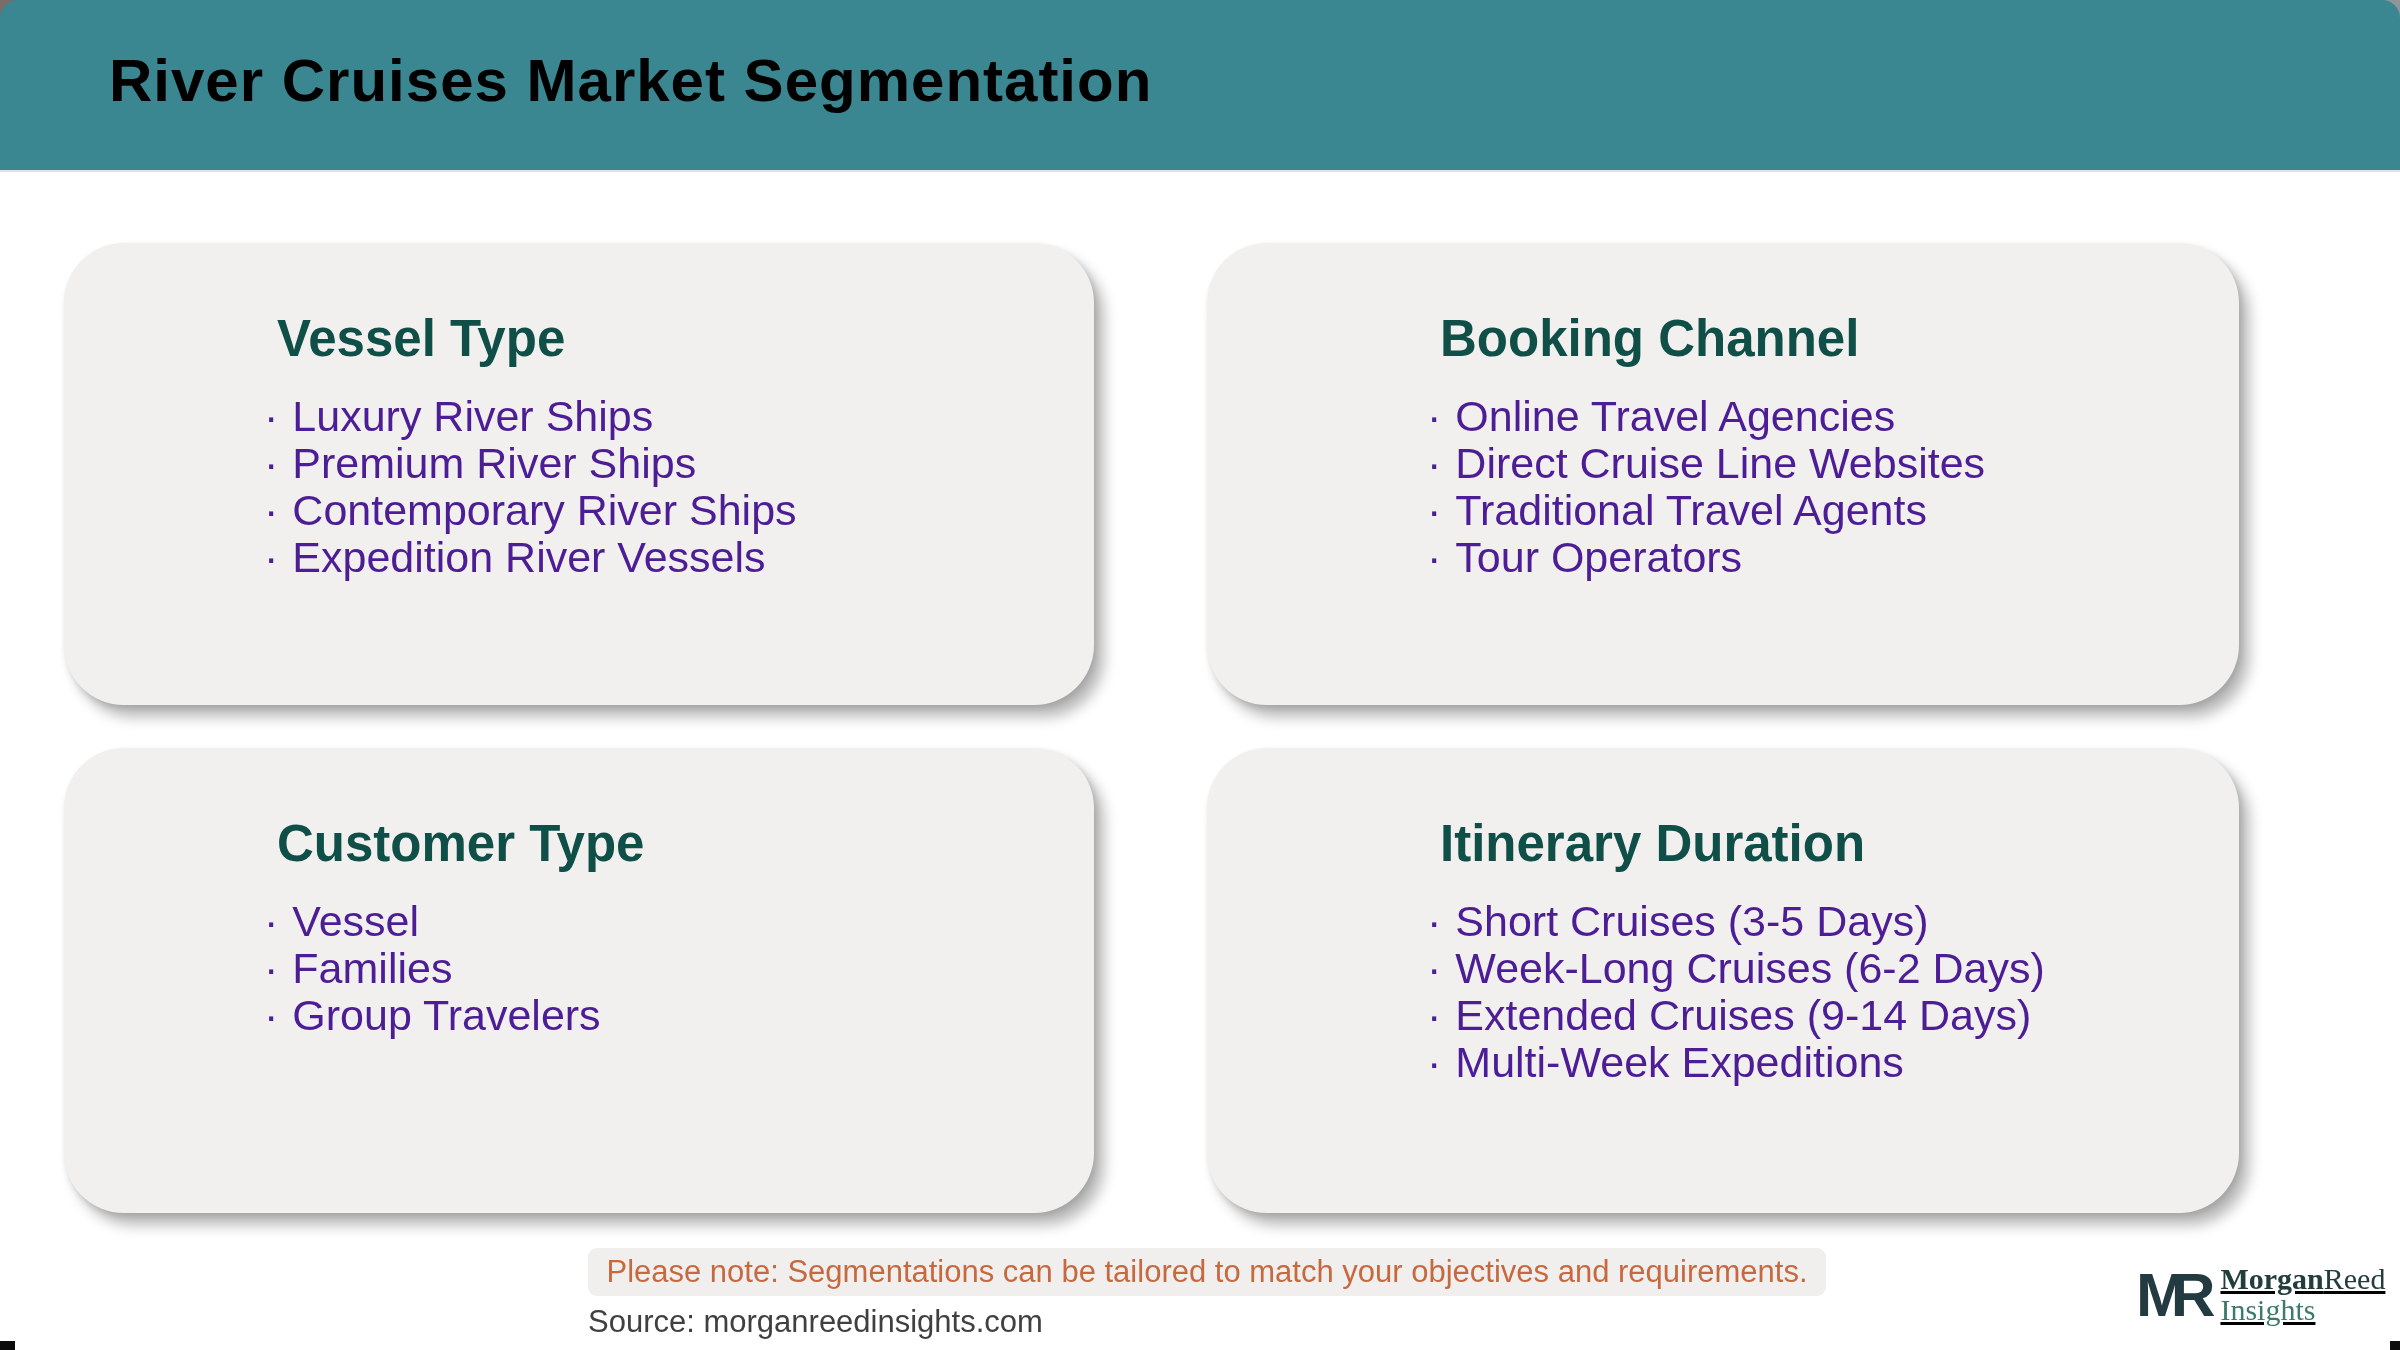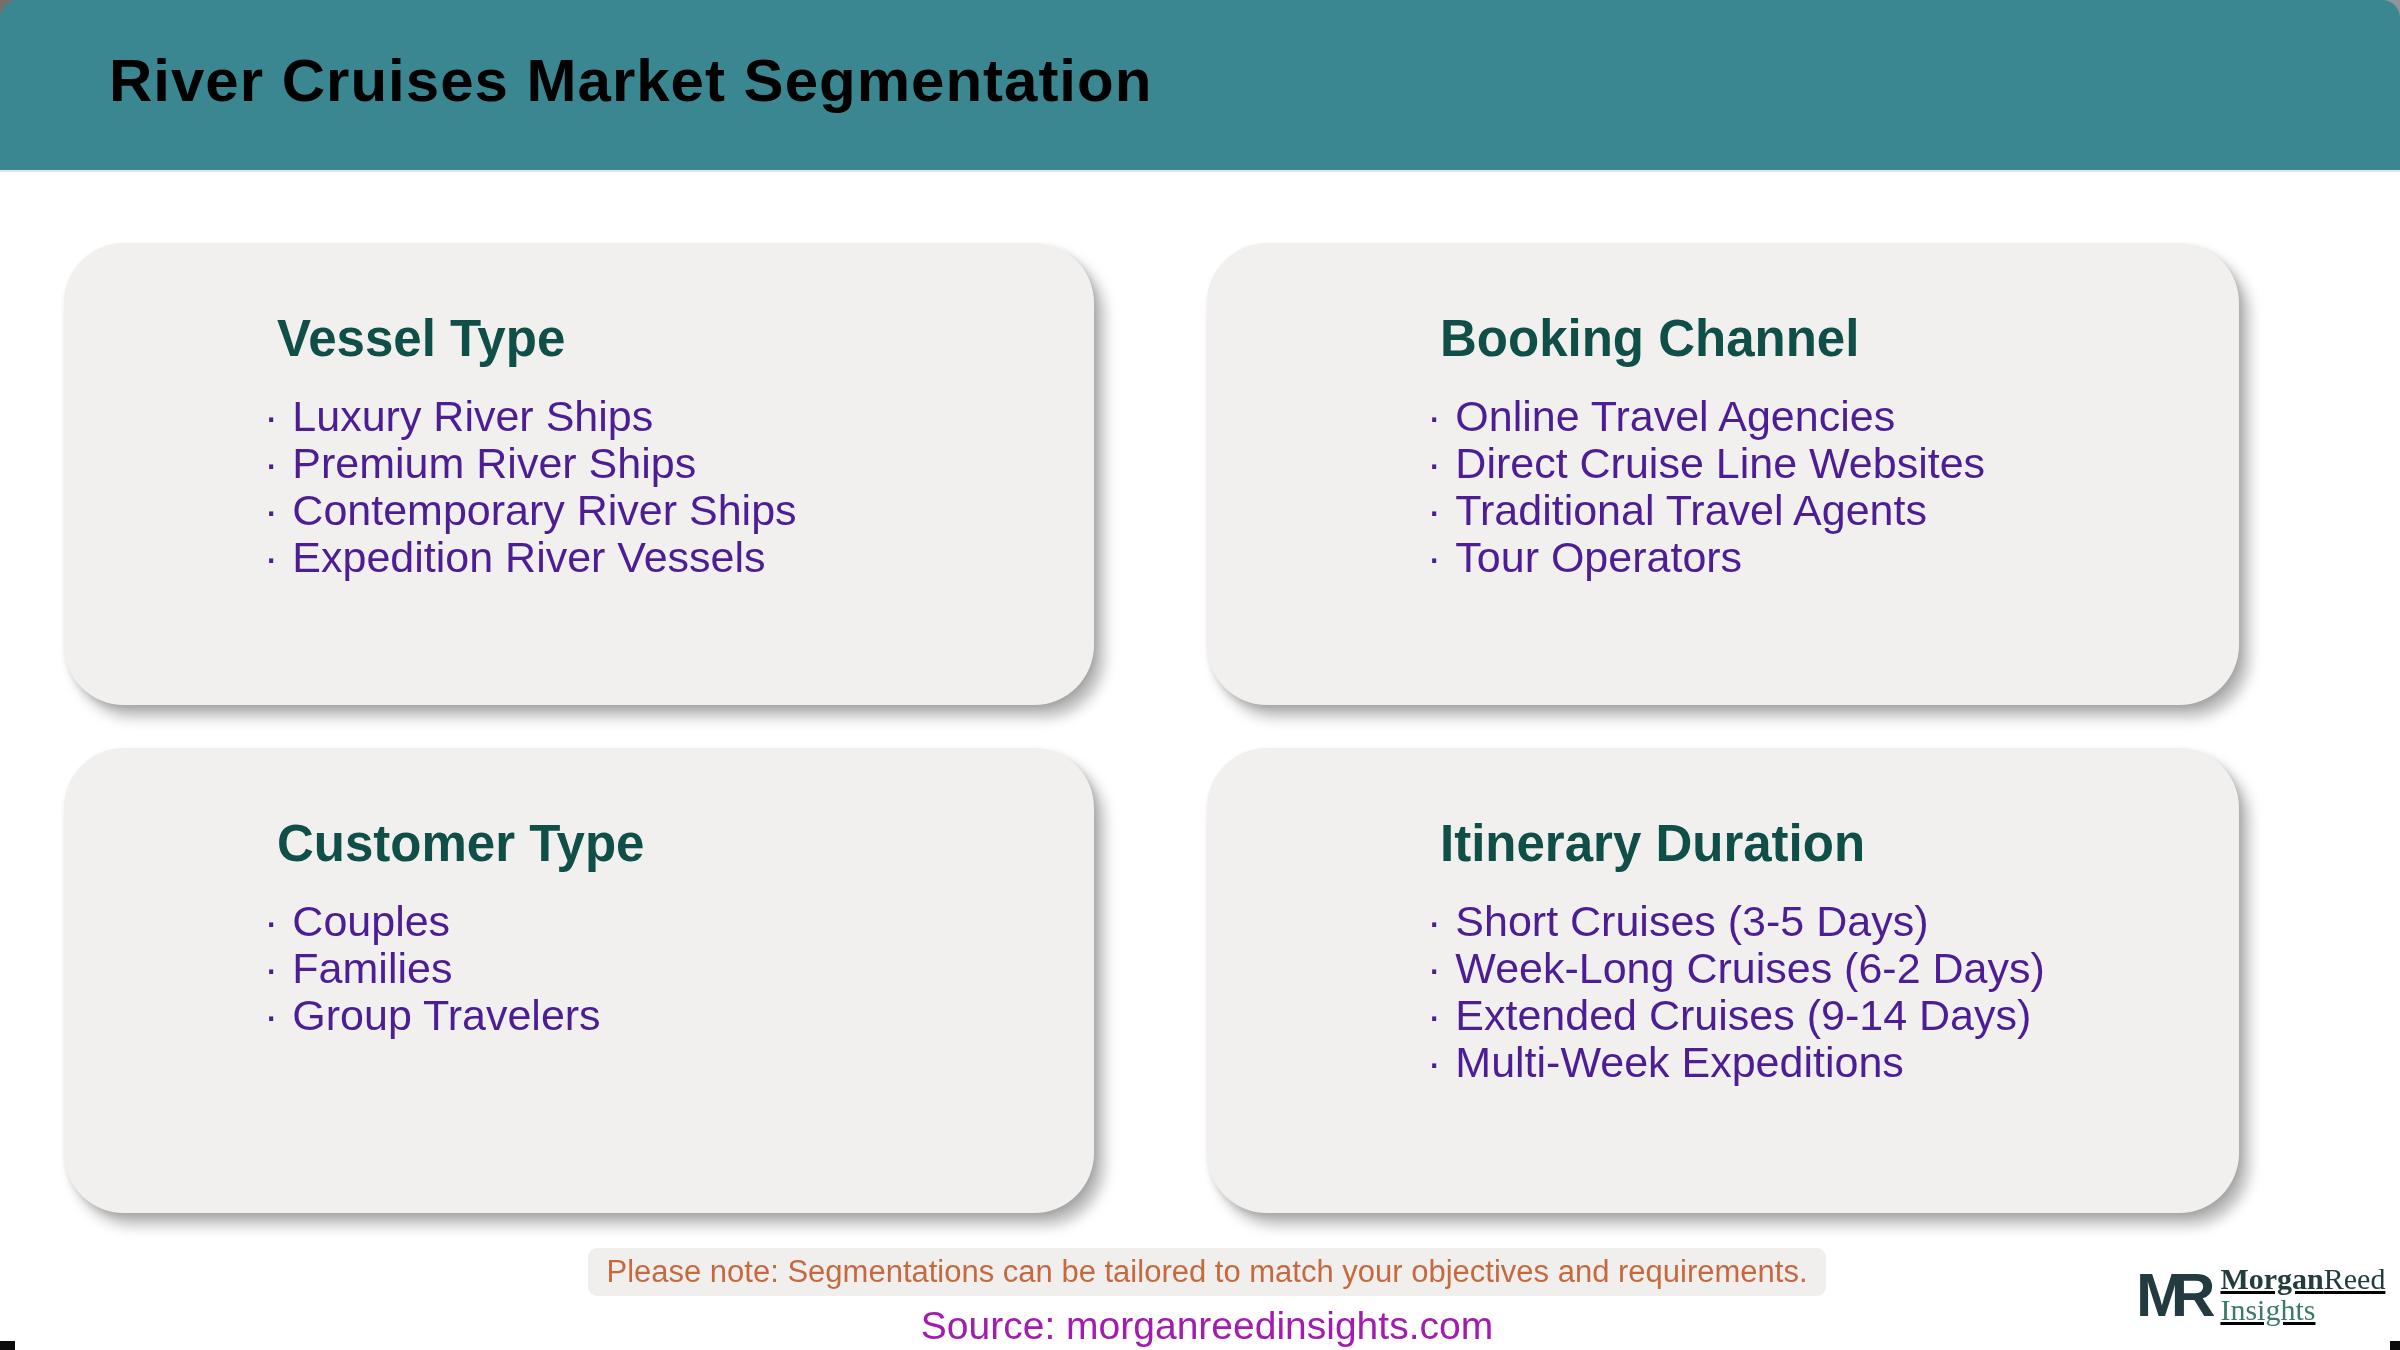--- a/index.html
+++ b/index.html
@@ -48,21 +48,21 @@
   .card-list li::before{content:"·";margin-right:14px;}
 
   .note-bar{
     position:absolute;left:588px;top:1248px;width:1238px;height:48px;z-index:2;
     background:#f0efee;border-radius:9px;
     display:flex;align-items:center;justify-content:center;
   }
   .note-bar span{color:#c7693e;font-size:31px;}
   .source-line{
     position:absolute;left:588px;top:1304px;width:1238px;z-index:2;
-    text-align:center;color:#a21caf;font-size:39px;
+    text-align:left;color:#404040;font-size:31px;
   }
 
   .logo{
     position:absolute;left:2136px;top:1264px;z-index:2;
     display:flex;align-items:center;
   }
   .logo-monogram{
     color:#223a40;font-size:62px;font-weight:700;letter-spacing:0;
     line-height:1;display:flex;
   }
@@ -105,21 +105,21 @@
         <li>Traditional Travel Agents</li>
         <li>Tour Operators</li>
       </ul>
   </div>
 </div>
 
 <div class="card c3">
   <div class="card-inner">
     <h2 class="card-title">Customer Type</h2>
     <ul class="card-list">
-        <li>Couples</li>
+        <li>Vessel</li>
         <li>Families</li>
         <li>Group Travelers</li>
       </ul>
   </div>
 </div>
 
 <div class="card c4">
   <div class="card-inner">
     <h2 class="card-title">Itinerary Duration</h2>
     <ul class="card-list">

